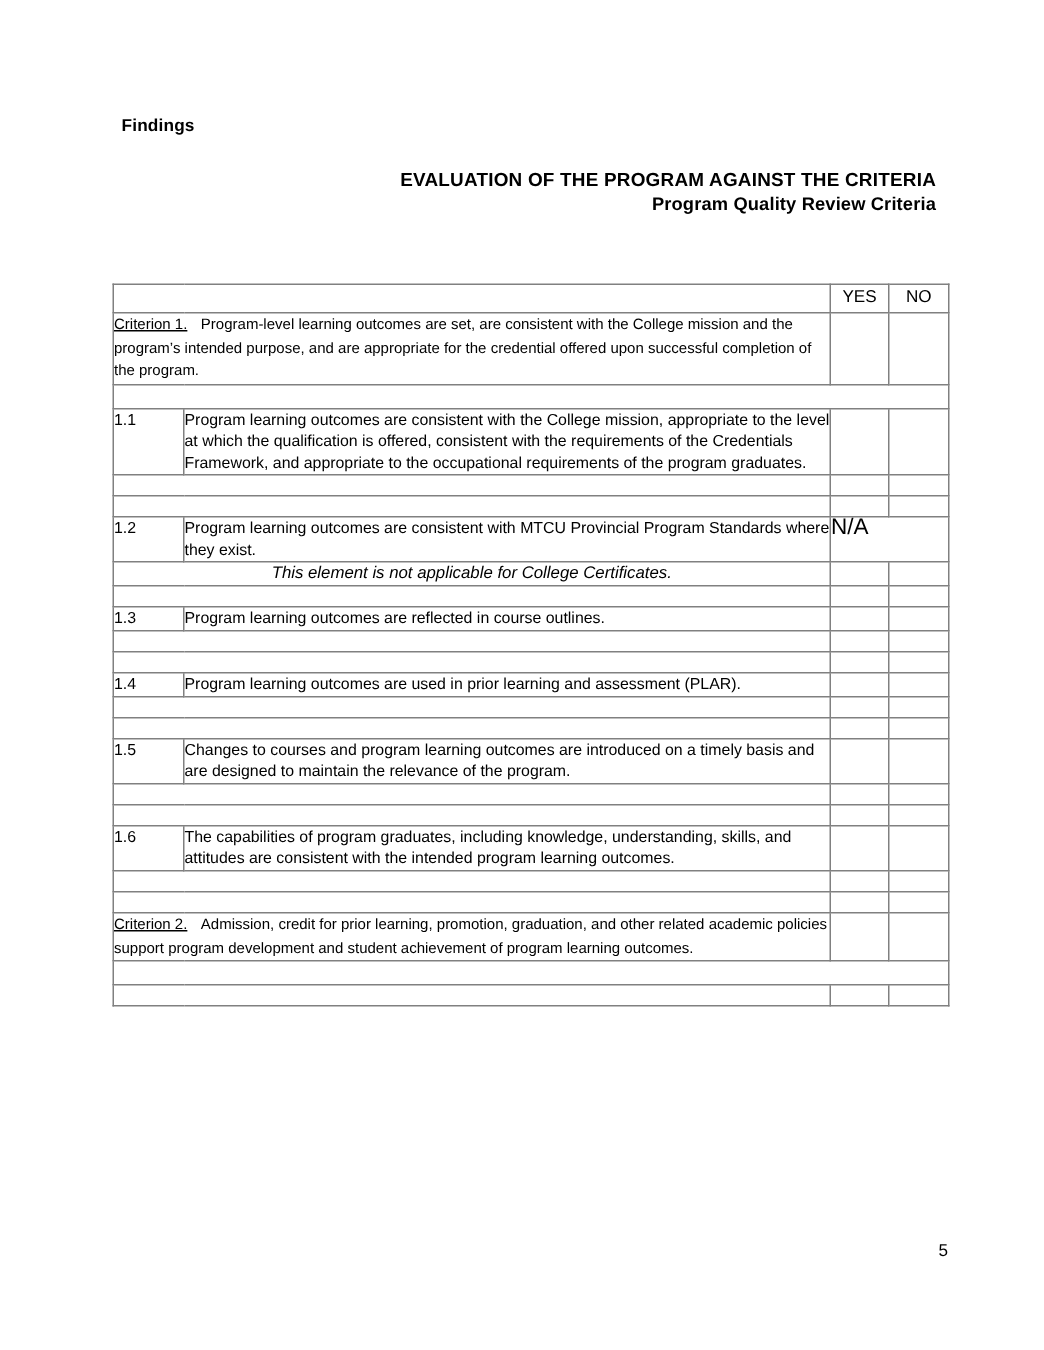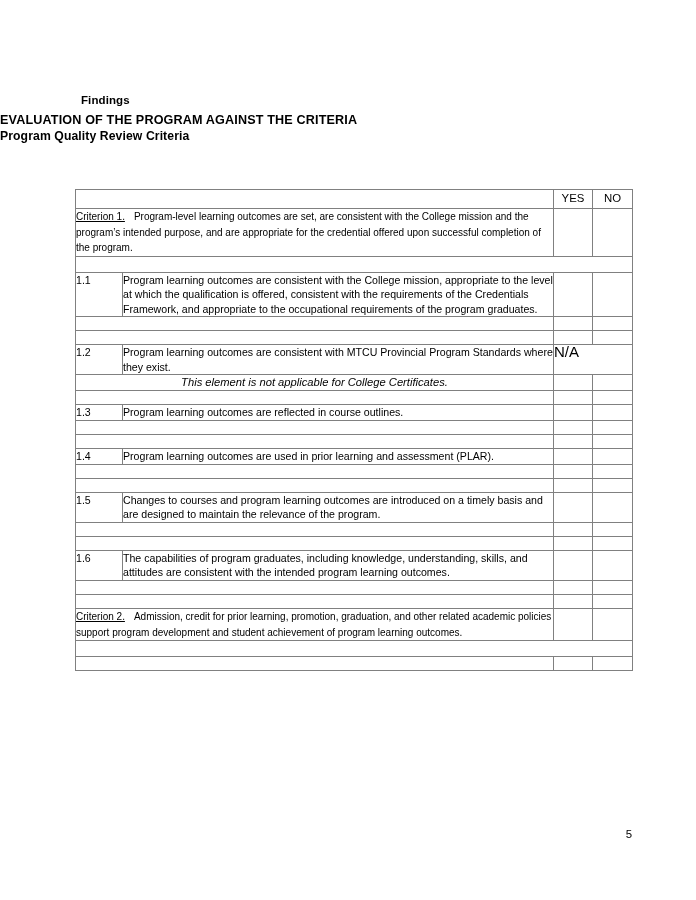--- a/index.html
+++ b/index.html
@@ -20,32 +20,32 @@
     position: absolute;
     left: 0; top: 0;
     width: 696px;
     height: 900px;
     overflow: hidden;
   }
 
   .findings {
     position: absolute;
     left: 81px;
-    top: 94px;
+    top: 78px;
     font-size: 11.5px;
     font-weight: bold;
     letter-spacing: 0.1px;
   }
 
   .title-block {
     position: absolute;
     left: 0;
     top: 112px;
     width: 624px;
-    text-align: left;
+    text-align: right;
   }
   .title-main {
     font-size: 12.6px;
     font-weight: bold;
     letter-spacing: 0.15px;
     line-height: 16px;
   }
   .title-sub {
     font-size: 12.2px;
     font-weight: bold;

